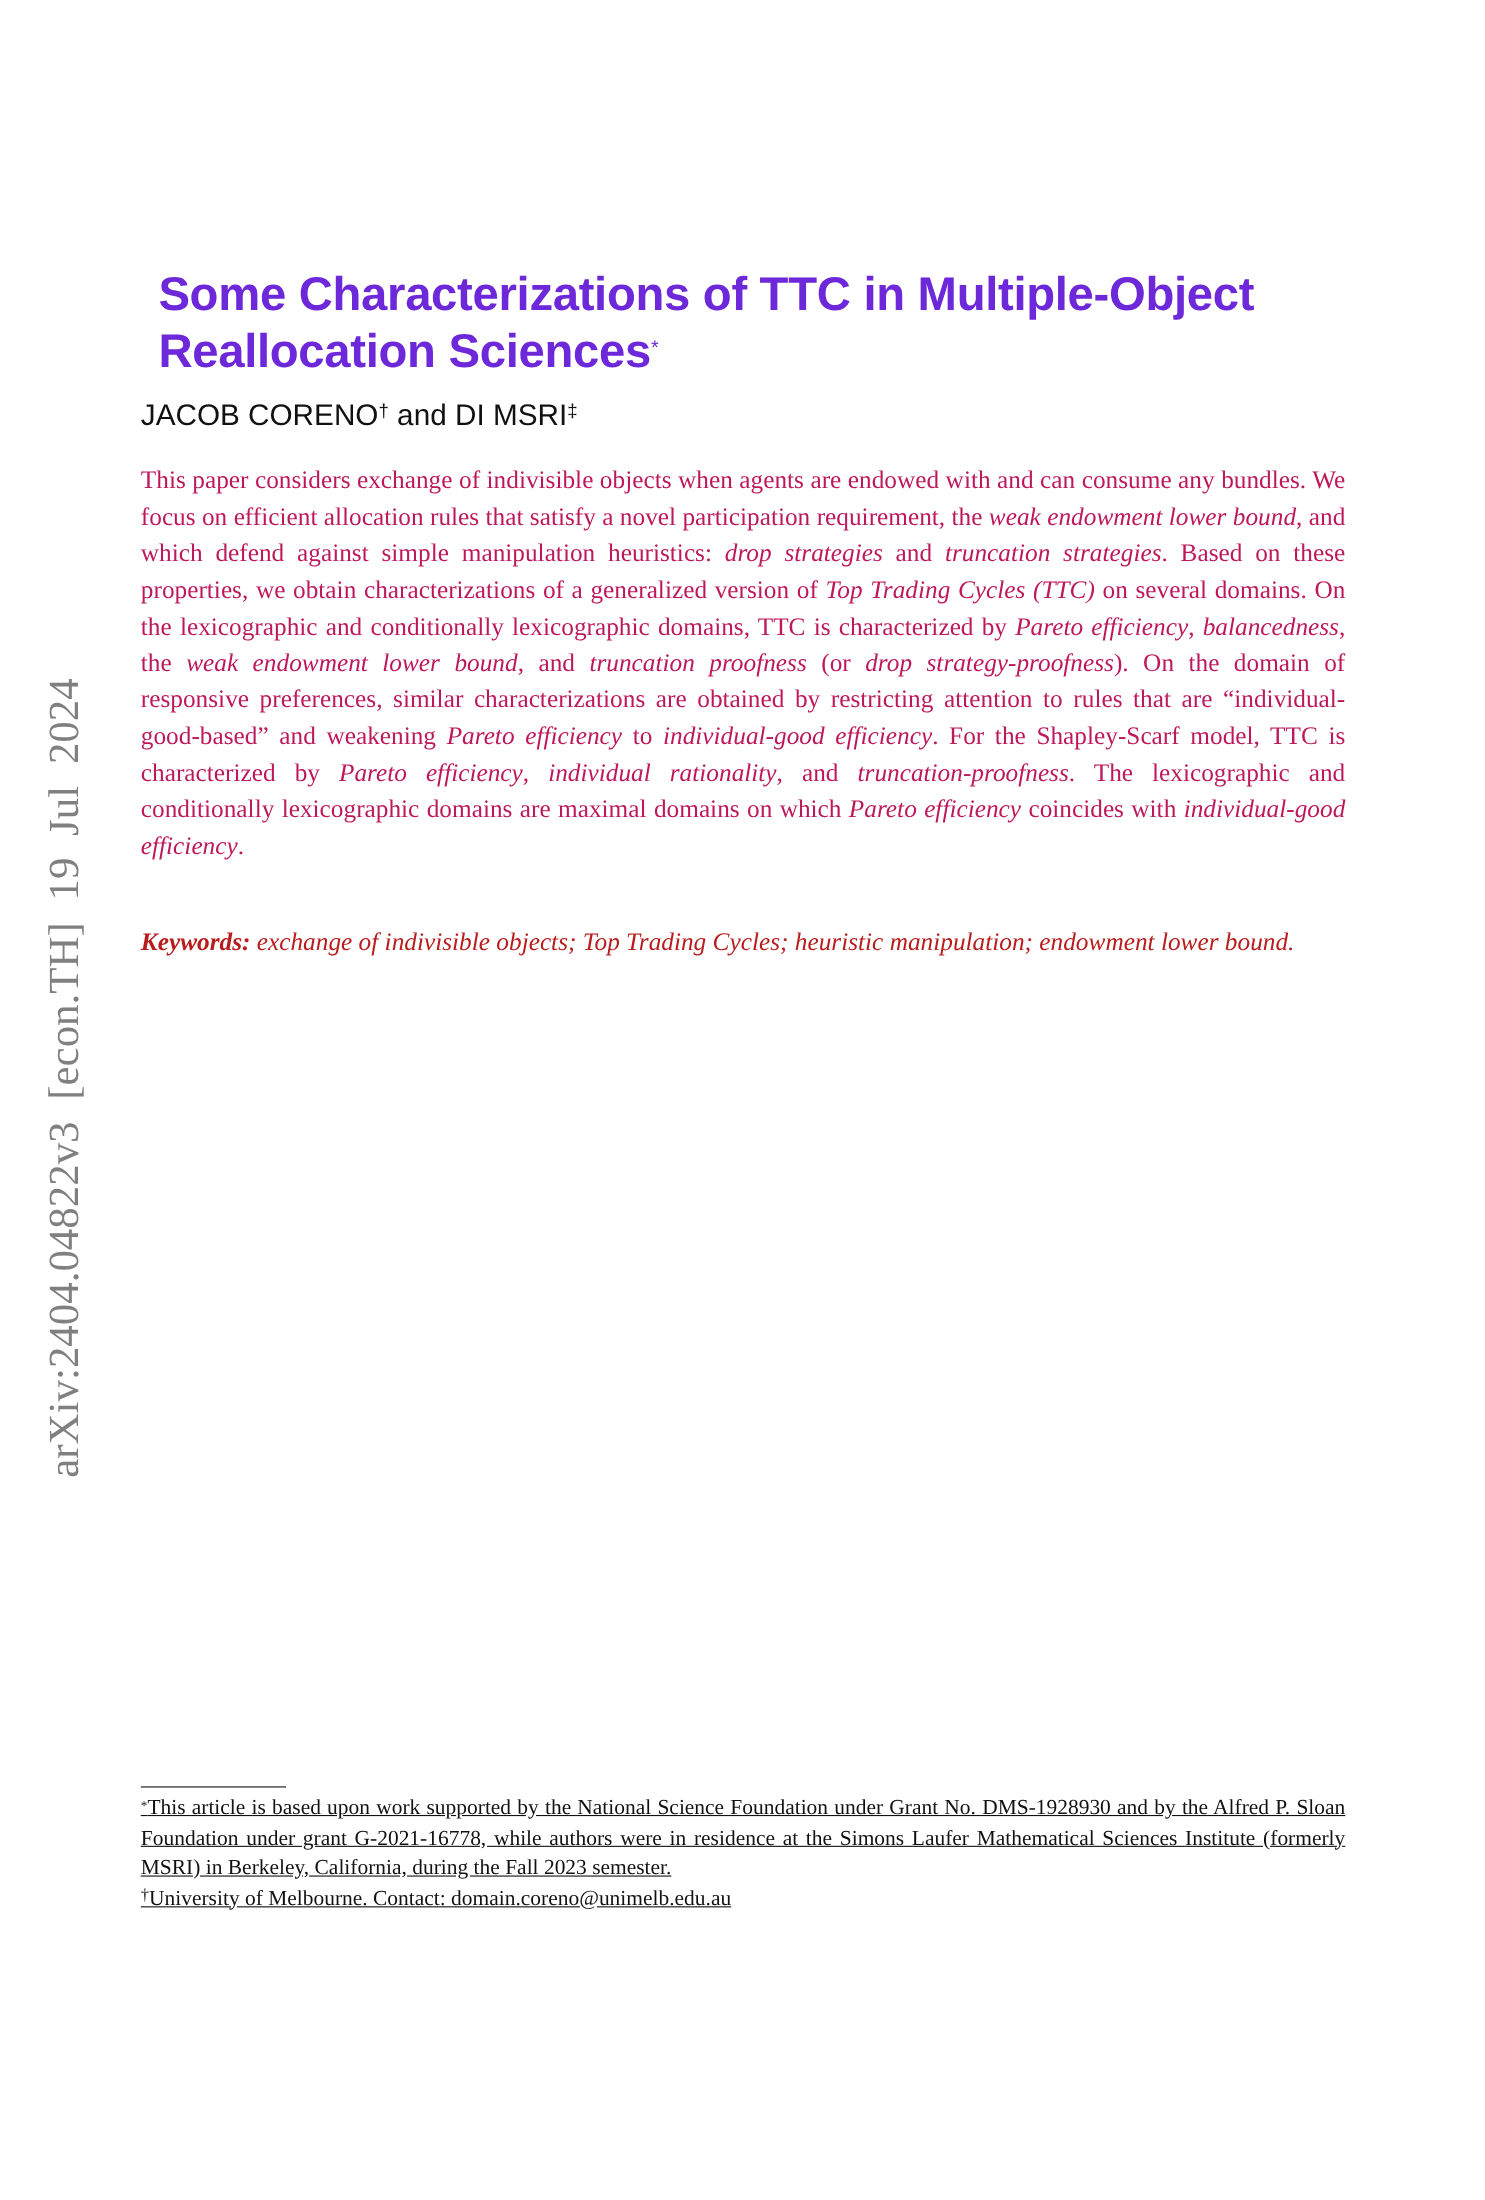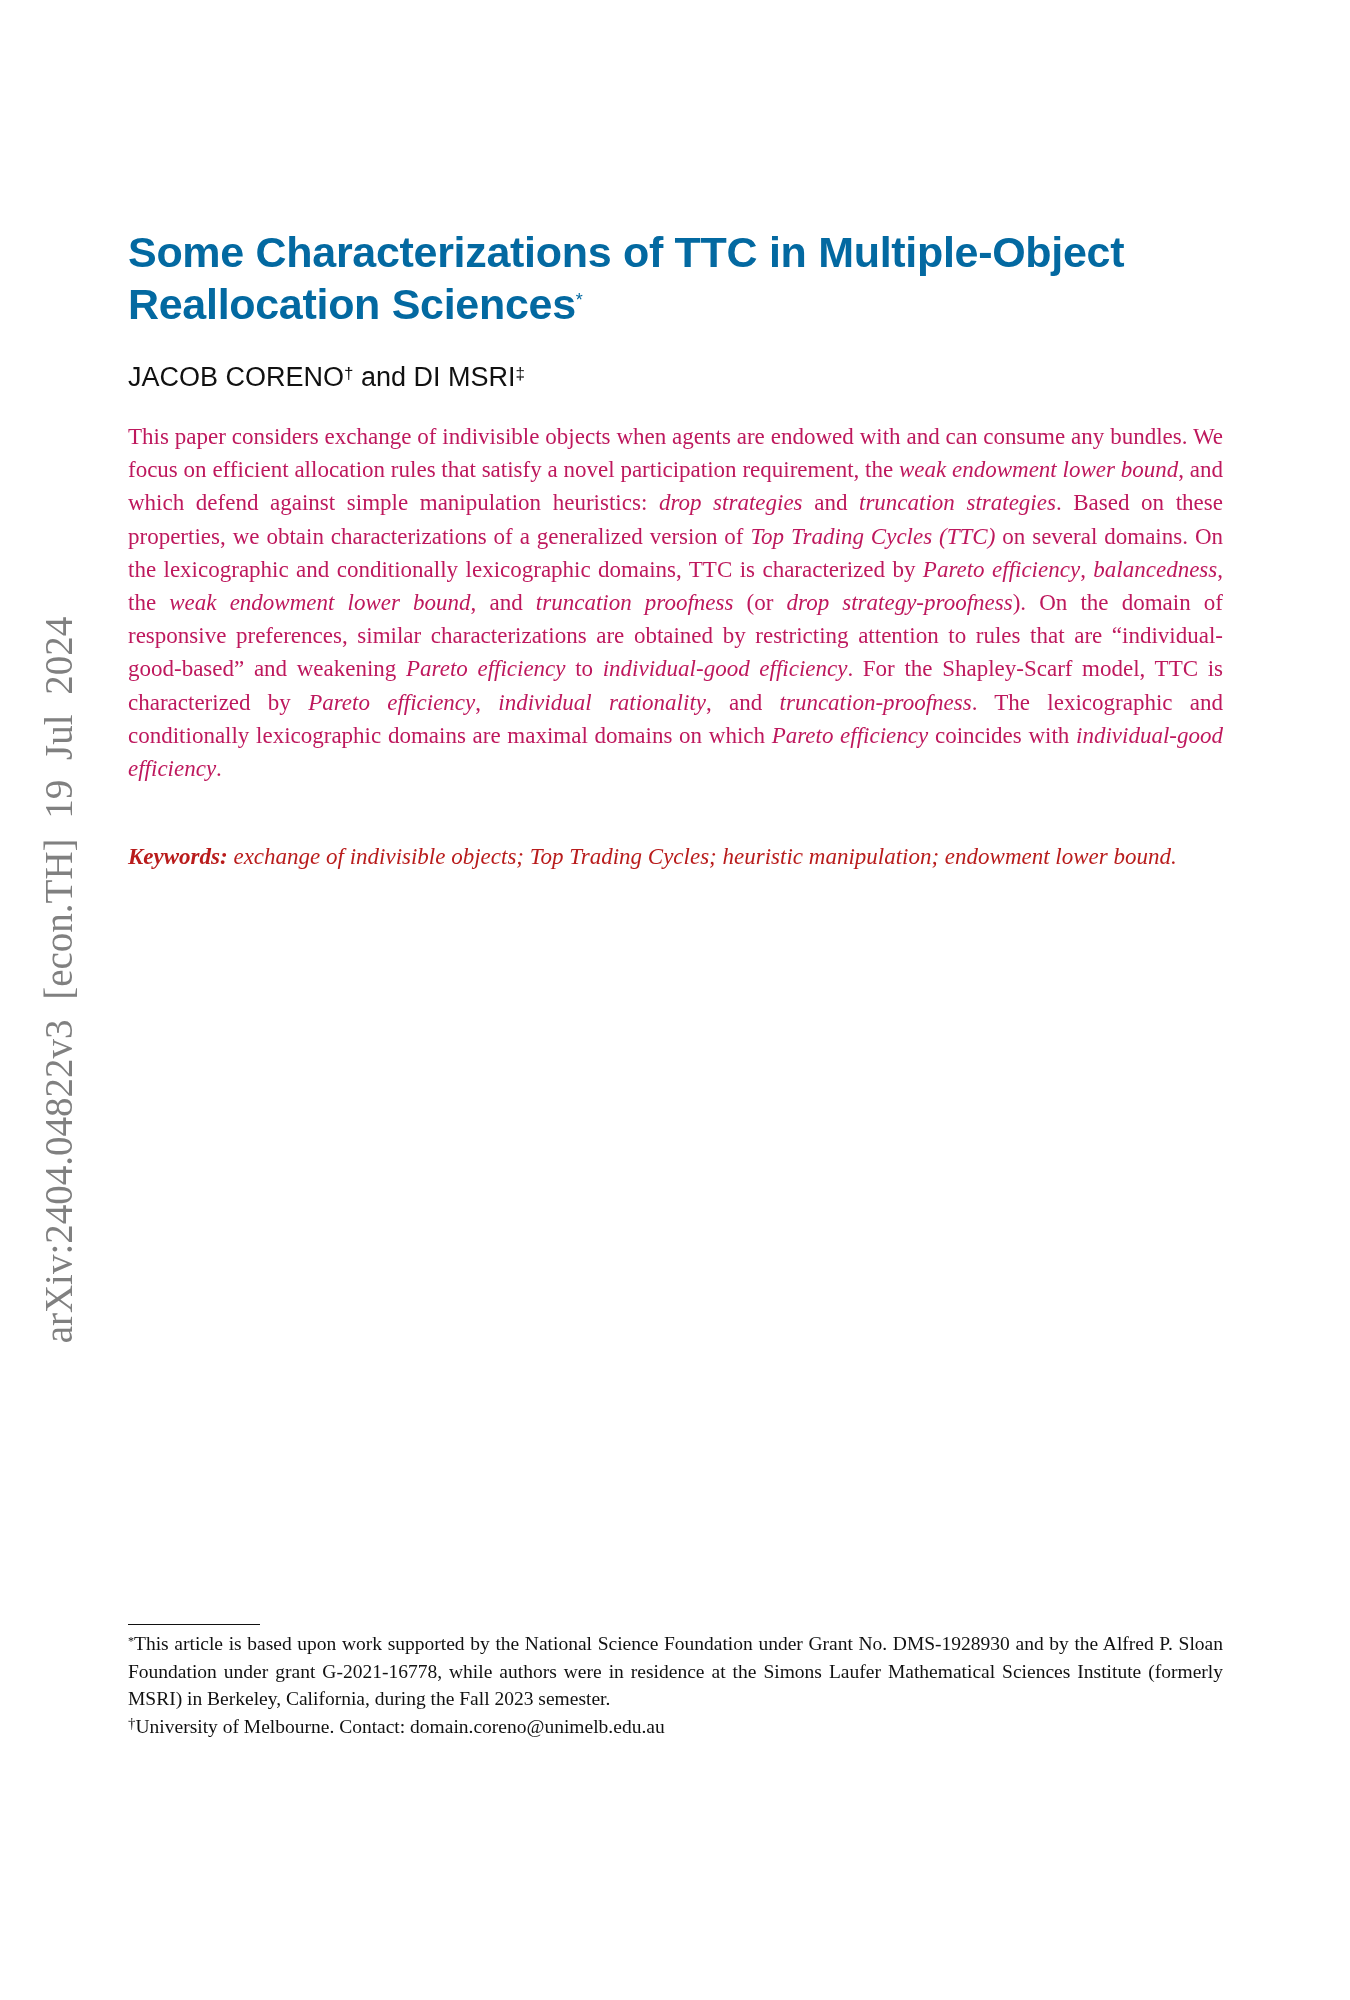--- a/index.html
+++ b/index.html
@@ -44,27 +44,27 @@
       position: absolute;
       left: 128px;
       top: 0;
       width: 1095px;
     }
     .title {
       position: absolute;
       left: 0;
       top: 226px;
       width: 1095px;
-      margin: 0;
+      margin: 16px;
       font-family: "Liberation Sans", "DejaVu Sans", sans-serif;
       font-weight: bold;
       font-size: 43px;
       line-height: 52px;
       letter-spacing: -0.3px;
-      color: #0369a1;
+      color: #6d28d9;
     }
     .title sup {
       font-size: 18px;
       font-weight: normal;
       vertical-align: top;
       position: relative;
       top: -4px;
     }
     .authors {
       position: absolute;
@@ -115,20 +115,21 @@
       border-top: 1.3px solid #111;
     }
     .footnotes {
       position: absolute;
       left: 0;
       top: 1630px;
       width: 1095px;
       font-size: 19.5px;
       line-height: 27.5px;
       color: #111;
+      text-decoration: underline;
     }
     .footnote {
       margin: 0;
       text-align: justify;
     }
     .footnote sup {
       font-size: 12px;
       vertical-align: top;
       position: relative;
       top: -2px;

